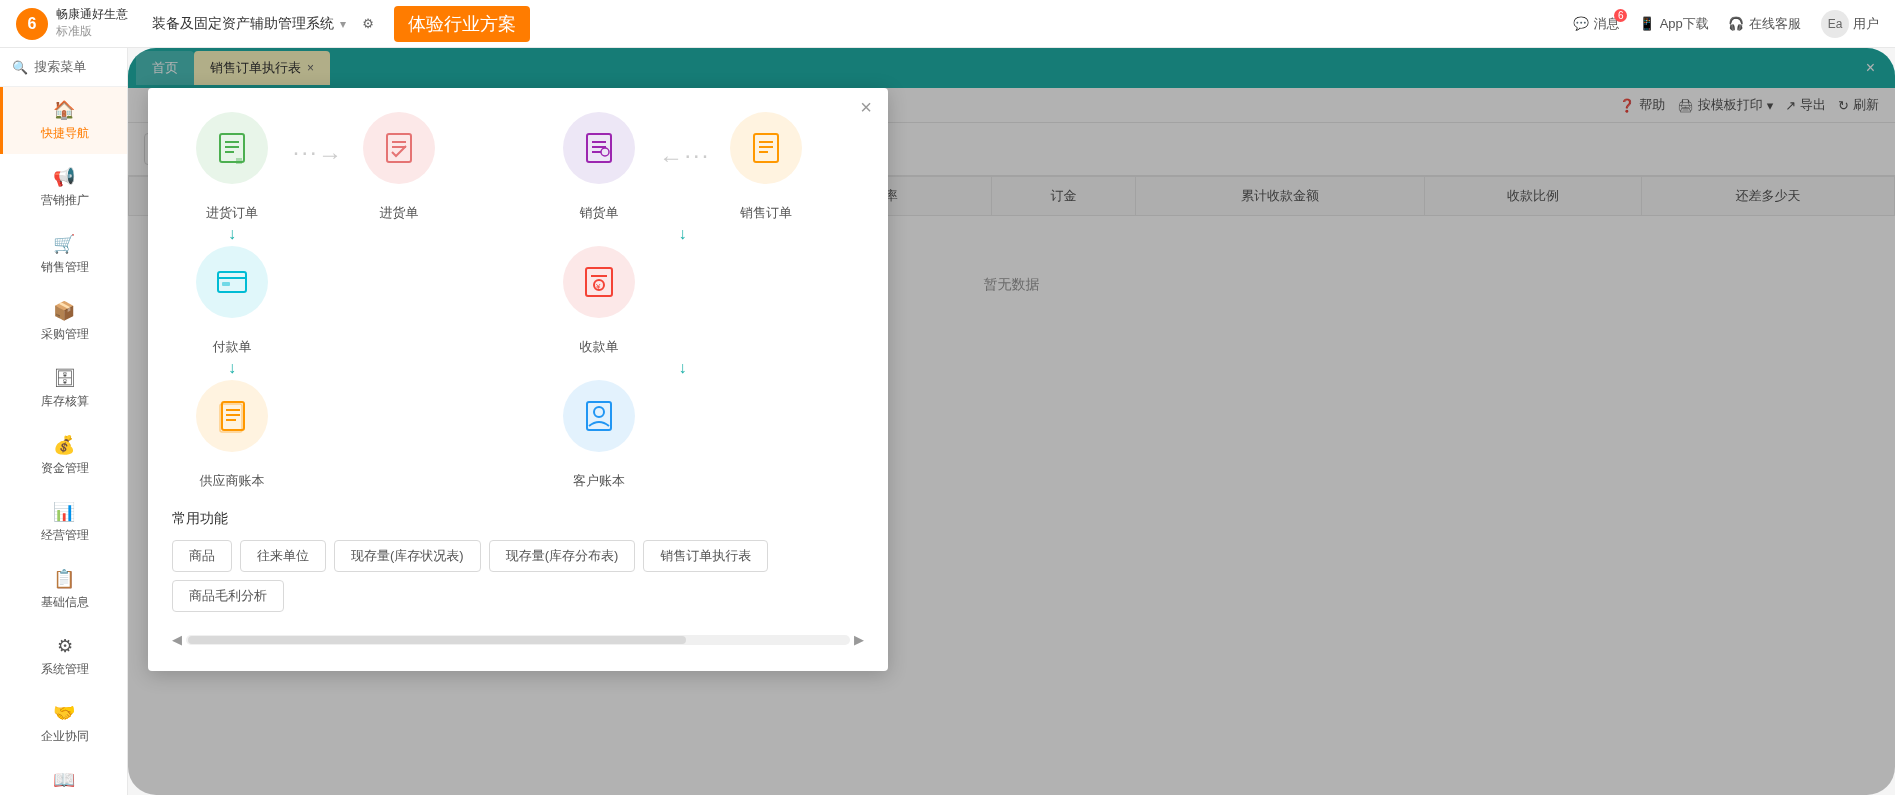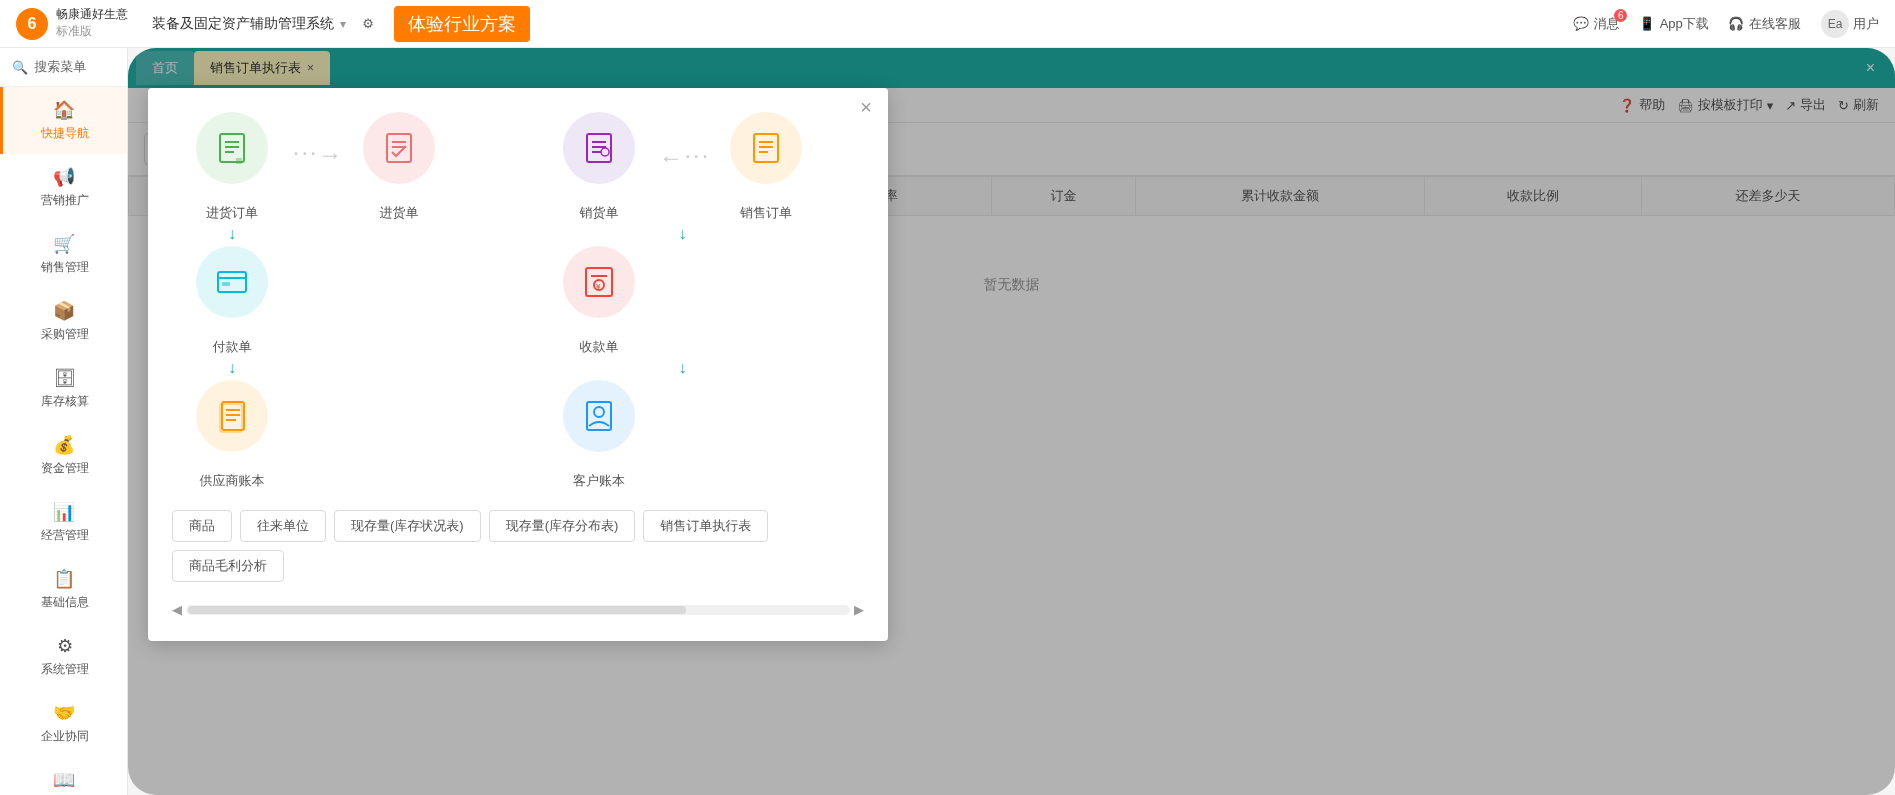--- a/index.html
+++ b/index.html
@@ -364,20 +364,21 @@
                       </svg>
                   </div>
                   <span class="flow-label">客户账本</span>
                 </div>
               </div>
             </div>
 
           </div>
 
           <div class="common-functions">
+            <div class="common-title">常用功能</div>
             <div class="func-buttons">
               <button class="func-btn">商品</button>
               <button class="func-btn">往来单位</button>
               <button class="func-btn">现存量(库存状况表)</button>
               <button class="func-btn">现存量(库存分布表)</button>
               <button class="func-btn">销售订单执行表</button>
               <button class="func-btn">商品毛利分析</button>
             </div>
           </div>
 

